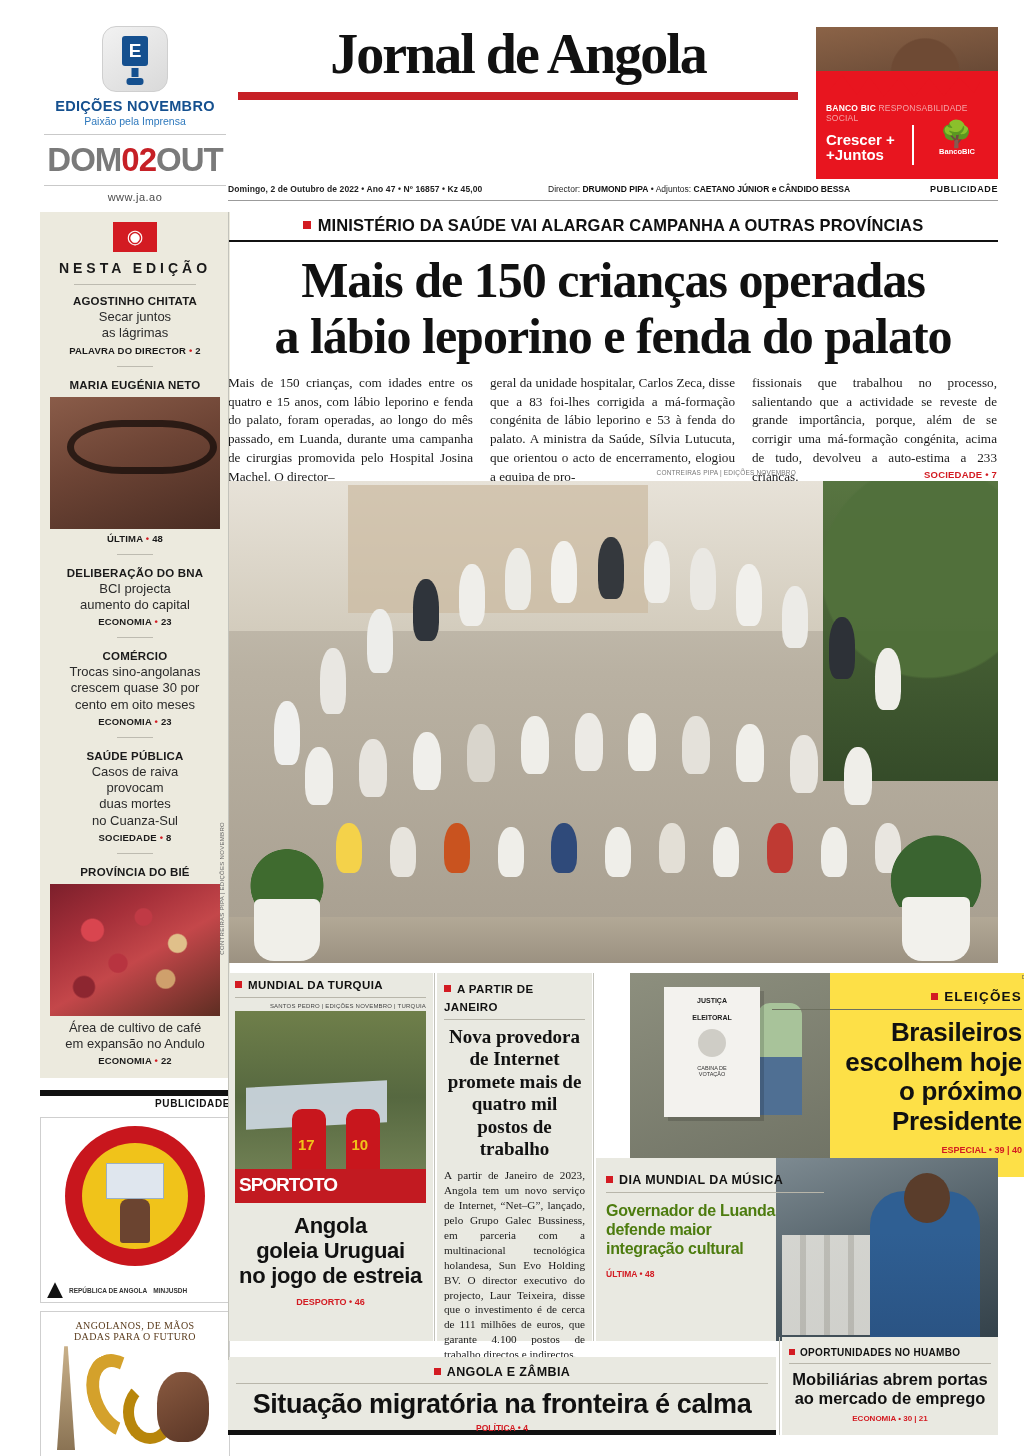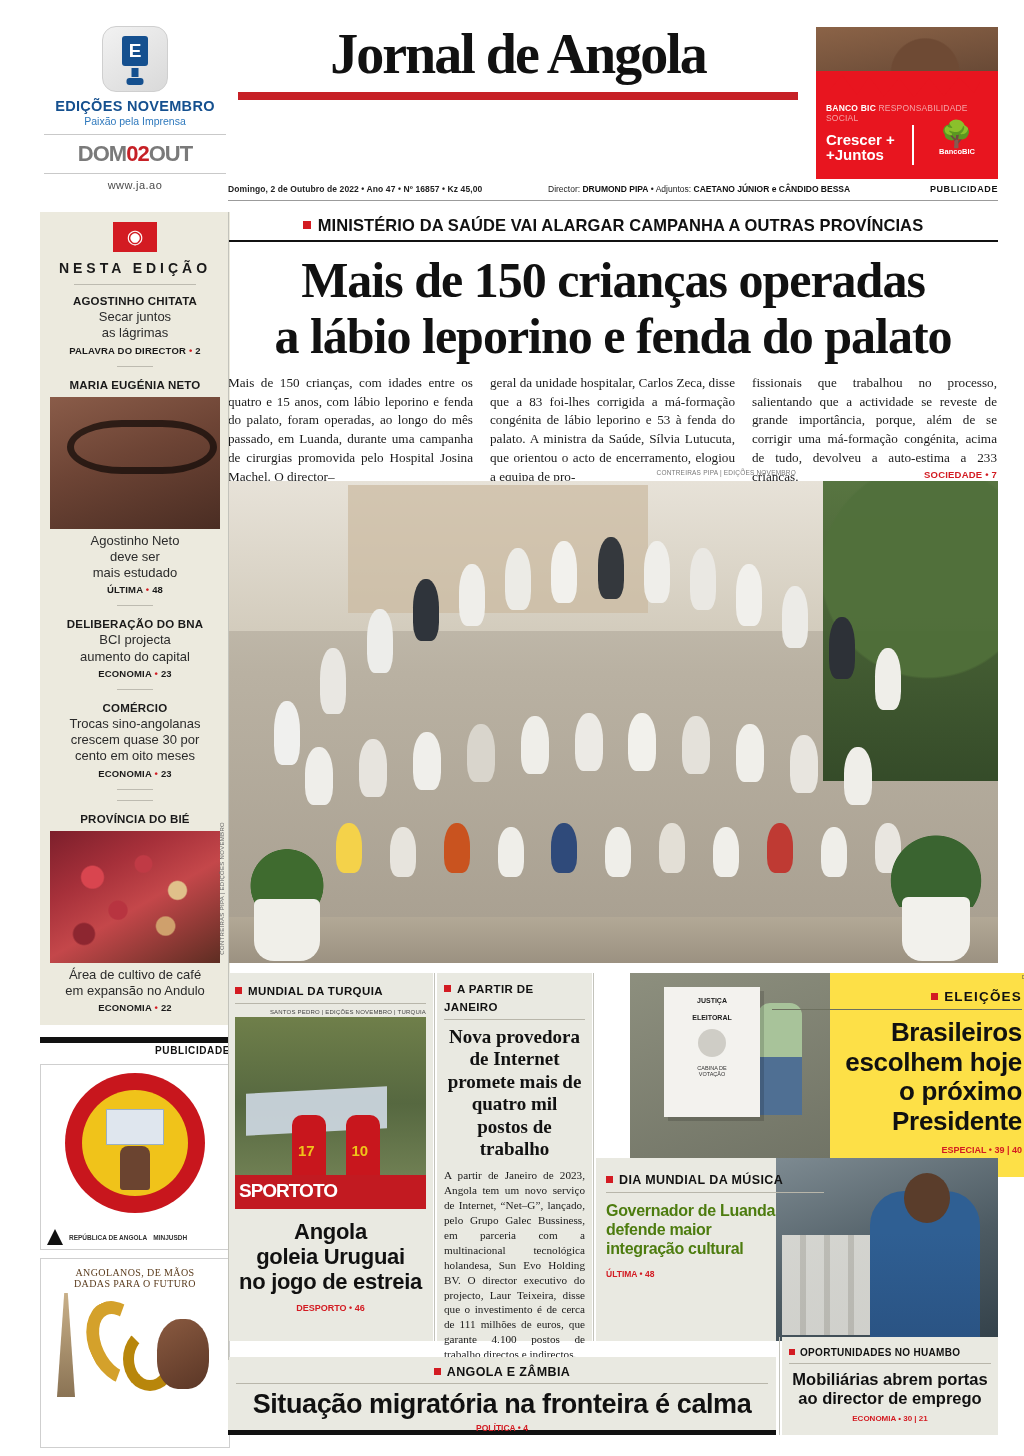--- a/index.html
+++ b/index.html
@@ -19,21 +19,21 @@
              background: linear-gradient(145deg,#f2f2f2,#d9d9d9);
              border:1px solid #cfcfcf; position:relative; }
   .en-logo .bar { position:absolute; left:50%; transform:translateX(-50%); background:#15508f; }
   .en-logo .b1 { top:9px; width:26px; height:30px; border-radius:3px; }
   .en-logo .b1 span { color:#fff; font-weight:bold; font-size:19px; line-height:30px; display:block; text-align:center;}
   .en-logo .b2 { top:41px; width:7px; height:9px; }
   .en-logo .b3 { top:51px; width:17px; height:7px; border-radius:3px; }
   .en-name { font-size:14.5px; font-weight:bold; color:#15508f; letter-spacing:.3px; margin-top:6px; }
   .en-tag { font-size:10.5px; color:#2f79bd; margin-top:1px; }
   .en-rule { height:1px; background:#c9c9c9; margin:7px 4px 6px; }
-  .en-date { font-size:22px; font-weight:bold; letter-spacing:-1px; color:#7a7a7a; }
+  .en-date { font-size:33px; font-weight:bold; letter-spacing:-1px; color:#7a7a7a; }
   .en-date b { color:#c62026; }
   .en-rule2 { height:1px; background:#c9c9c9; margin:6px 4px 5px; }
   .en-site { font-size:11px; font-weight:normal; color:#4a4a4a; letter-spacing:.5px; }
 
   .title-wrap { position:absolute; left:238px; top:26px; width:560px; text-align:center; }
   .jornal-title { font-family:"Liberation Serif", serif; font-weight:bold; font-size:56px;
                   letter-spacing:-2px; color:#111; line-height:1.0; }
   .title-rule { height:8px; background:#c62026; margin-top:10px; }
 
   .bic-ad { position:absolute; left:816px; top:27px; width:182px; height:152px;
@@ -159,21 +159,21 @@
   .mp-plantR .leaf { position:absolute; left:0; bottom:54px; width:96px; height:94px;
      background:radial-gradient(circle at 50% 72%, #3a6430 0 54%, transparent 55%); }
   .mp-steps { position:absolute; left:0; right:0; bottom:0; height:46px;
      background:linear-gradient(180deg,#b2a896,#9b9181); }
   .photo-credit-v { position:absolute; left:219px; top:822px; width:11px;
      font-size:6px; color:#666; letter-spacing:.3px;
      writing-mode:vertical-rl; transform:rotate(180deg); white-space:nowrap; }
 
   
   .b-turquia { position:absolute; left:228px; top:973px; width:205px; height:368px;
-               background:#e9e9e1; padding:8px 7px; }
+               background:#e9e9e1; padding:2px 7px; }
   .b-kicker { border-bottom:1px solid #b8b6aa; padding-bottom:4px; margin-bottom:5px; }
   .b-kicker .sq { display:inline-block; width:7px; height:7px; background:#d31b22; margin-right:6px; vertical-align:1px;}
   .b-kicker .tx { font-size:11.5px; font-weight:bold; letter-spacing:.4px; color:#111; }
   .b-cred { font-size:6px; color:#444; text-align:right; letter-spacing:.2px; margin-bottom:2px;}
   .t-photo { width:100%; height:192px; position:relative; overflow:hidden;
              background:linear-gradient(180deg,#6f7f4a 0%,#566840 45%,#7b8a5c 100%); }
   .t-photo .banner { position:absolute; left:6%; top:38%; width:74%; height:22%;
              background:#cfd9e4; transform:skewY(-3deg); opacity:.9; }
   .t-photo .p1, .t-photo .p2 { position:absolute; bottom:6%; width:34px; height:82px;
              background:#c8161d; border-radius:10px 10px 4px 4px; }
@@ -322,23 +322,20 @@
         <div class="sb-kicker">AGOSTINHO CHITATA</div>
         <div class="sb-head" style="white-space:pre-line">Secar juntos
 as lágrimas</div>
         <div class="sb-ref"><span style="color:#1a1a1a">PALAVRA DO DIRECTOR</span> <span>•</span> <span style="color:#1a1a1a">2</span></div>
       </div>
       <div class="sb-sep"></div>
 
       <div class="sb-item">
         <div class="sb-kicker">MARIA EUGÉNIA NETO</div>
         <div class="sb-photo neto"></div>
-        <div class="sb-head" style="white-space:pre-line">Agostinho Neto
-deve ser
-mais estudado</div>
         <div class="sb-ref"><span style="color:#1a1a1a">ÚLTIMA</span> <span>•</span> <span style="color:#1a1a1a">48</span></div>
       </div>
       <div class="sb-sep"></div>
 
       <div class="sb-item">
         <div class="sb-kicker">DELIBERAÇÃO DO BNA</div>
         <div class="sb-head" style="white-space:pre-line">BCI projecta
 aumento do capital</div>
         <div class="sb-ref"><span style="color:#1a1a1a">ECONOMIA</span> <span>•</span> <span style="color:#1a1a1a">23</span></div>
       </div>
@@ -346,20 +343,28 @@
 
       <div class="sb-item">
         <div class="sb-kicker">COMÉRCIO</div>
         <div class="sb-head" style="white-space:pre-line">Trocas sino-angolanas
 crescem quase 30 por
 cento em oito meses</div>
         <div class="sb-ref"><span style="color:#1a1a1a">ECONOMIA</span> <span>•</span> <span style="color:#1a1a1a">23</span></div>
       </div>
       <div class="sb-sep"></div>
 
+      <div class="sb-item">
+        <div class="sb-kicker">SAÚDE PÚBLICA</div>
+        <div class="sb-head" style="white-space:pre-line">Casos de raiva
+provocam
+duas mortes
+no Cuanza-Sul</div>
+        <div class="sb-ref"><span style="color:#1a1a1a">SOCIEDADE</span> <span>•</span> <span style="color:#1a1a1a">8</span></div>
+      </div>
       <div class="sb-sep"></div>
 
       <div class="sb-item">
         <div class="sb-kicker">PROVÍNCIA DO BIÉ</div>
         <div class="sb-photo cafe"></div>
         <div class="sb-head" style="white-space:pre-line">Área de cultivo de café
 em expansão no Andulo</div>
         <div class="sb-ref"><span style="color:#1a1a1a">ECONOMIA</span> <span>•</span> <span style="color:#1a1a1a">22</span></div>
       </div>
     </div>
@@ -548,21 +553,21 @@
     </div>
     <div class="z-head">Situação migratória na fronteira é calma</div>
     <div class="z-ref"><span>POLÍTICA</span> <span>•</span> <span>4</span></div>
   </div>
 
   <div class="b-huambo">
     <div class="h-kicker">
       <span class="sq"></span><span class="tx">OPORTUNIDADES NO HUAMBO</span>
     </div>
     <div class="h-head" style="white-space:pre-line">Mobiliárias abrem portas
-ao director de emprego</div>
+ao mercado de emprego</div>
     <div class="h-ref"><span>ECONOMIA</span> <span>•</span> <span>30 | 21</span></div>
   </div>
 
   <div class="vsep" style="left:228px; top:212px; height:1148px;"></div>
   <div class="vsep" style="left:434px; top:973px; height:368px;"></div>
   <div class="vsep" style="left:593px; top:973px; height:368px;"></div>
   <div class="vsep" style="left:779px; top:1337px; height:98px;"></div>
 
 </div>
 

